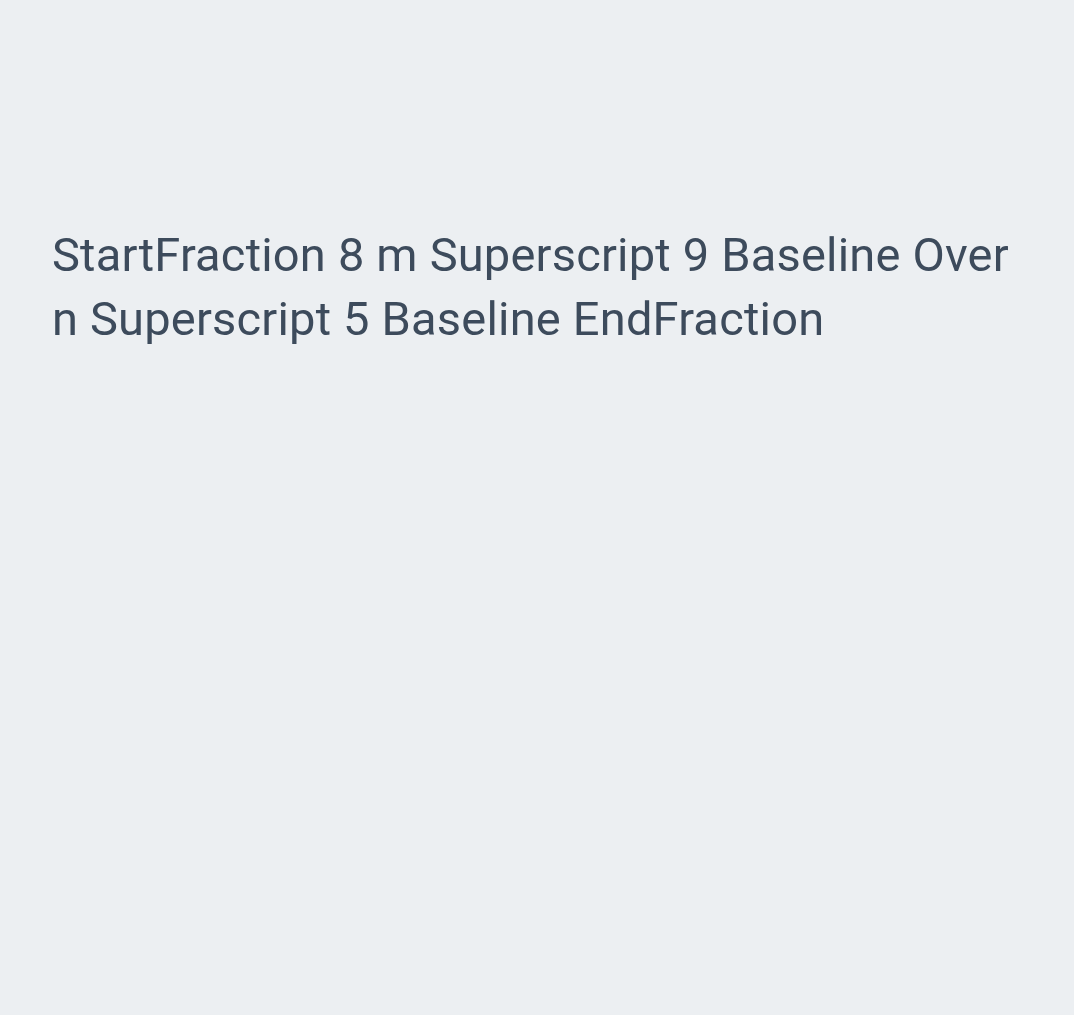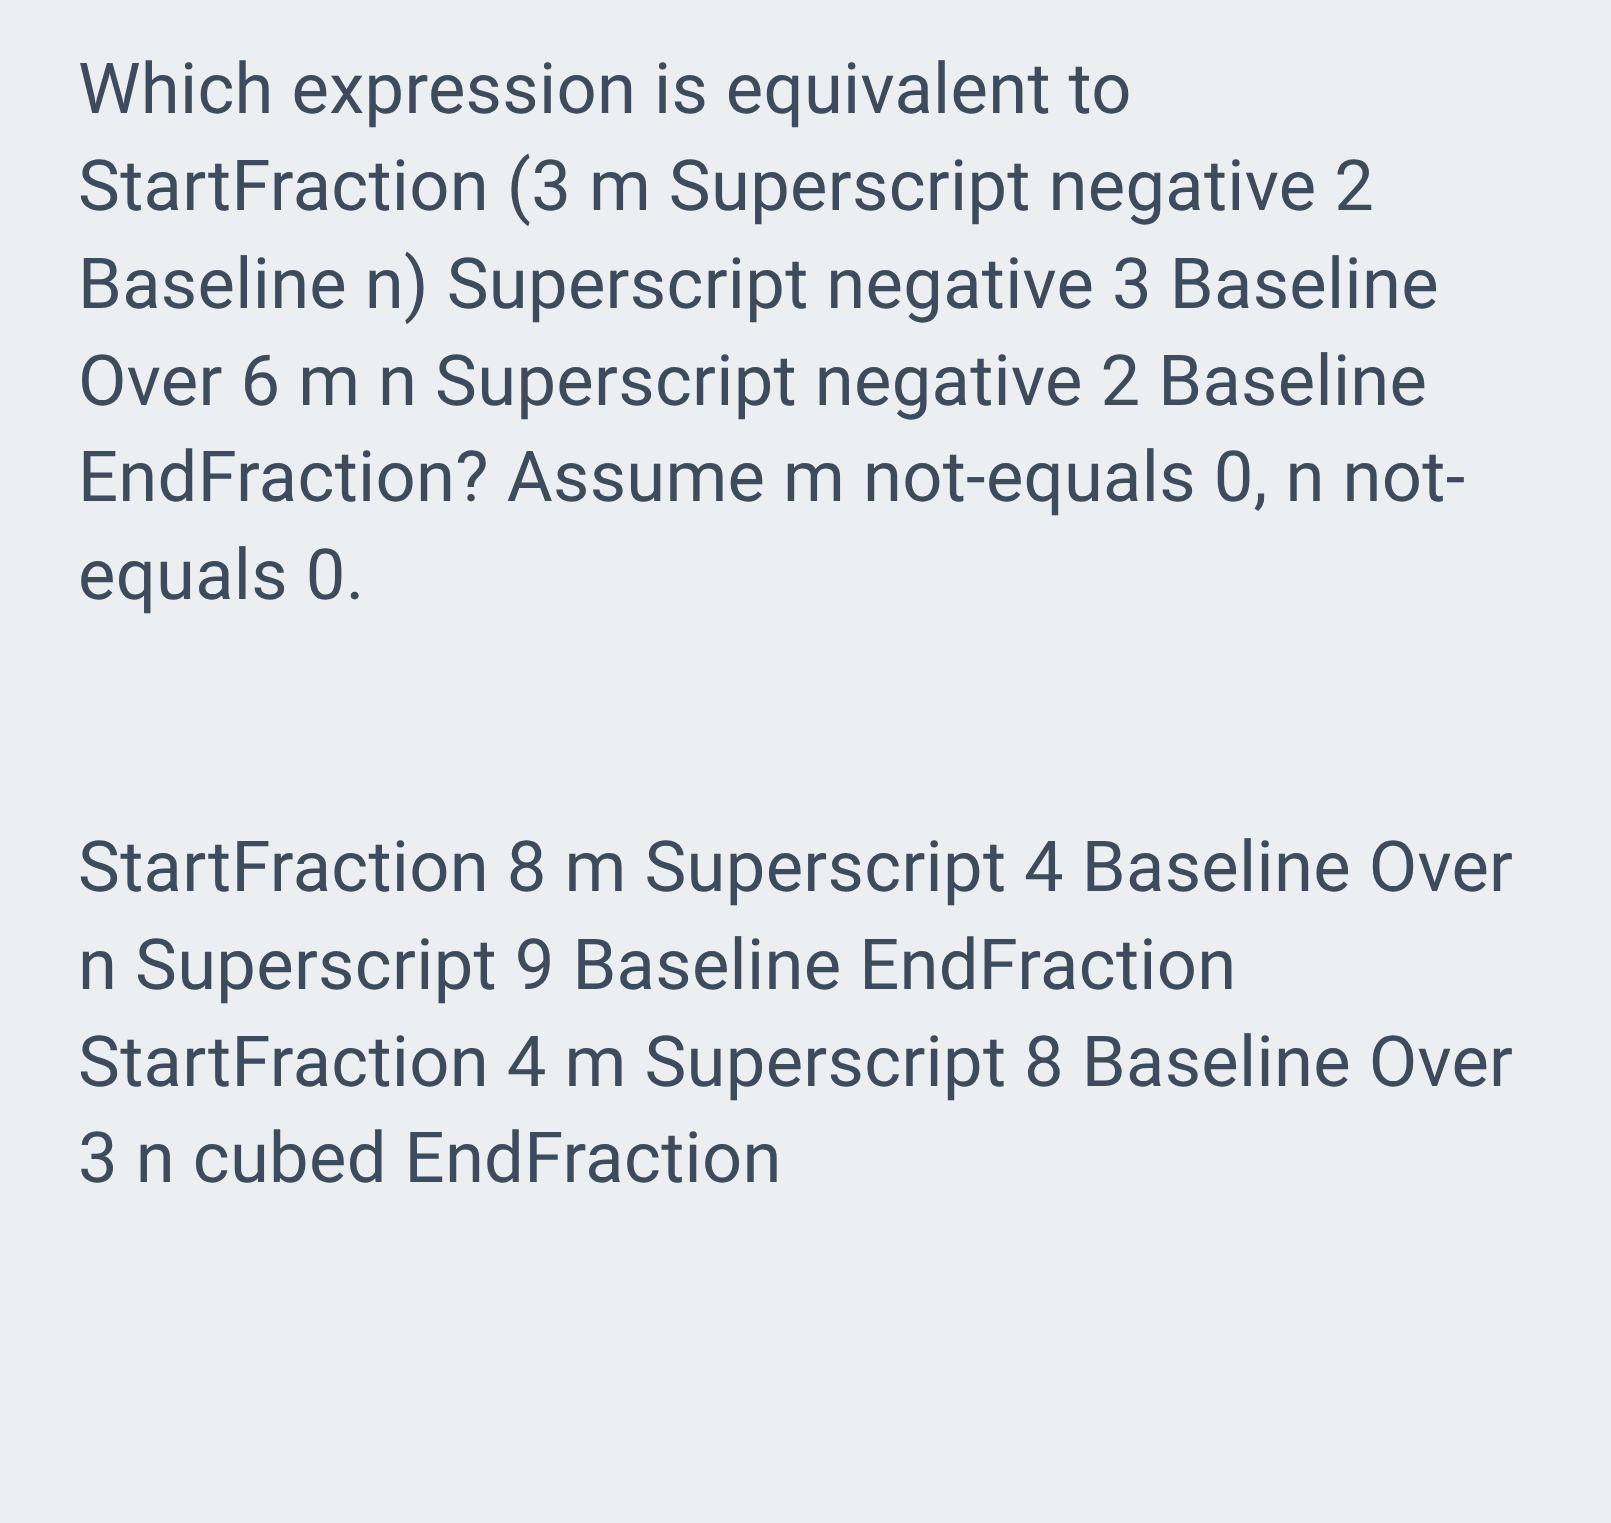--- a/index.html
+++ b/index.html
@@ -19,18 +19,17 @@
       font-size: 47px;
       line-height: 1.38;
       font-weight: 400;
       letter-spacing: 0.2px;
     }
   </style>
 </head>
 <body>
 
 <div class="question-text">
-  <span>Which expression is equivalent to StartFraction (3 m Superscript negative 2 Baseline n) Superscript negative 3 Baseline Over 6 m n Superscript negative 2 Baseline EndFraction? Assume m not-equals 0, n not-equals 0.</span><br>
   <br>
   <br>
-  <span>StartFraction 8 m Superscript 4 Baseline Over n Superscript 9 Baseline EndFraction</span><br>
-  <span>StartFraction 4 m Superscript 8 Baseline Over 3 n cubed EndFraction</span>
+  <br>
+  <span>StartFraction 8 m Superscript 9 Baseline Over n Superscript 5 Baseline EndFraction</span><br>
 </div>
 
 </body></html>

